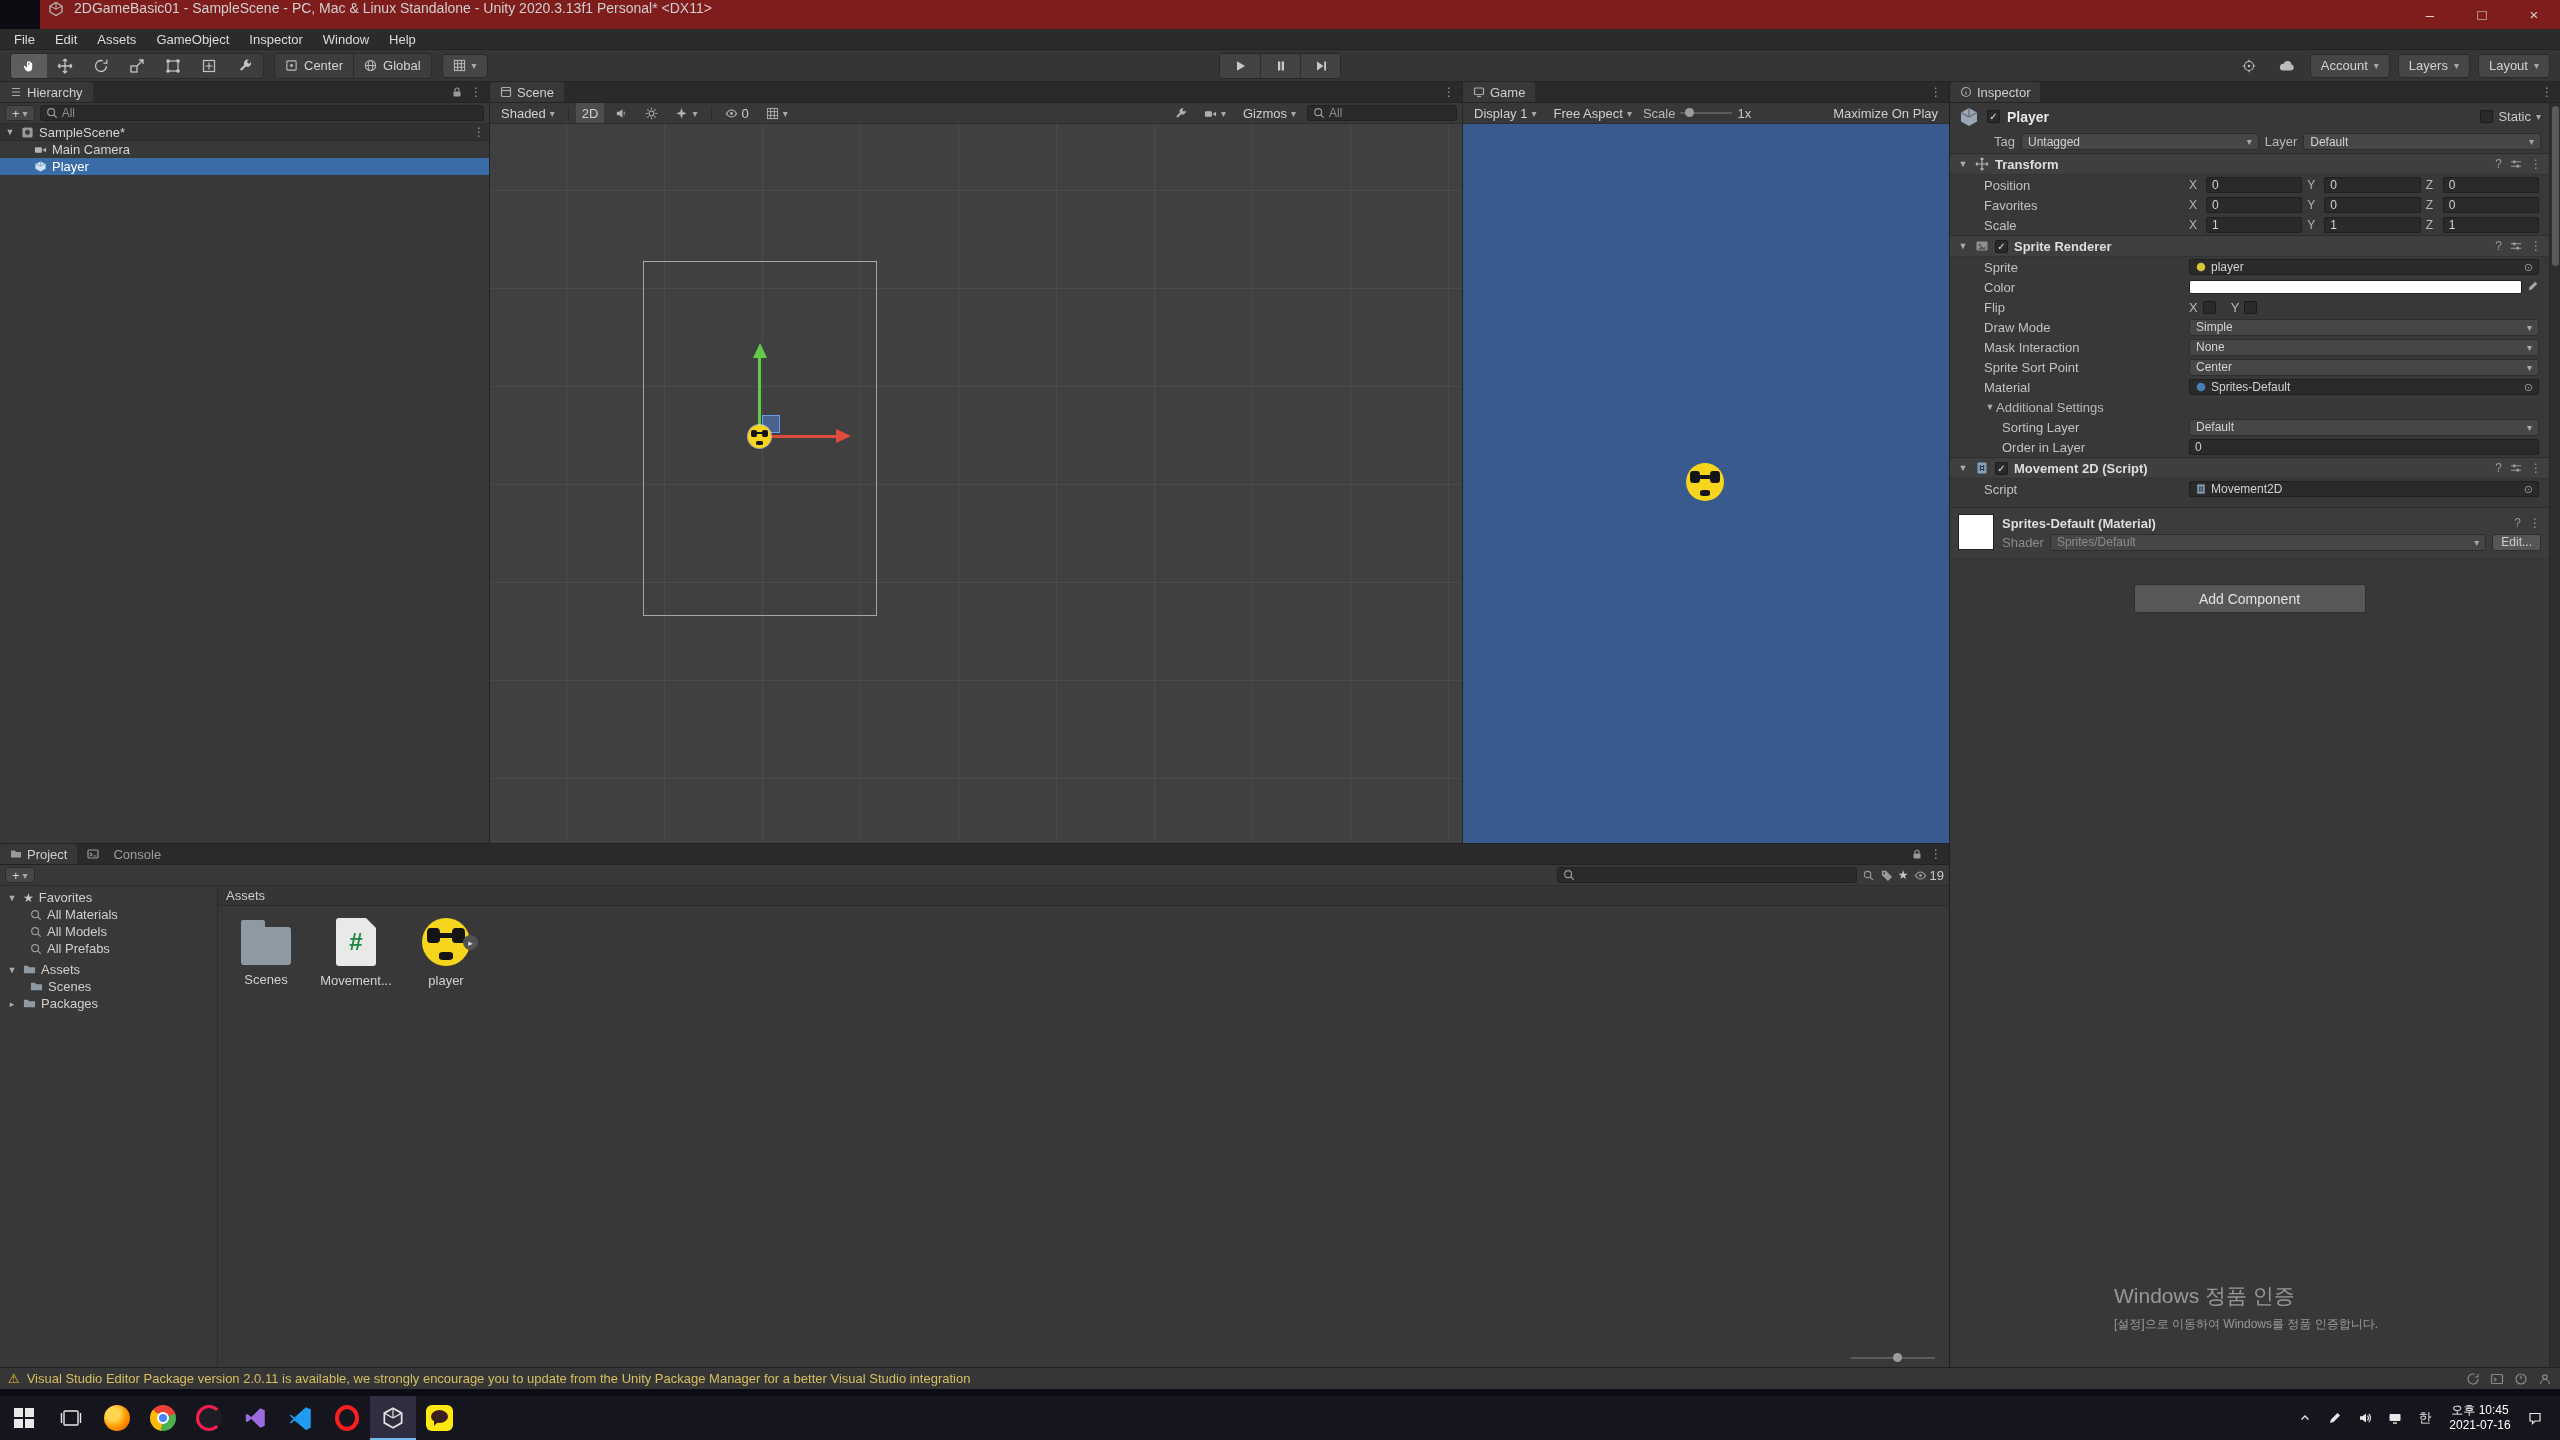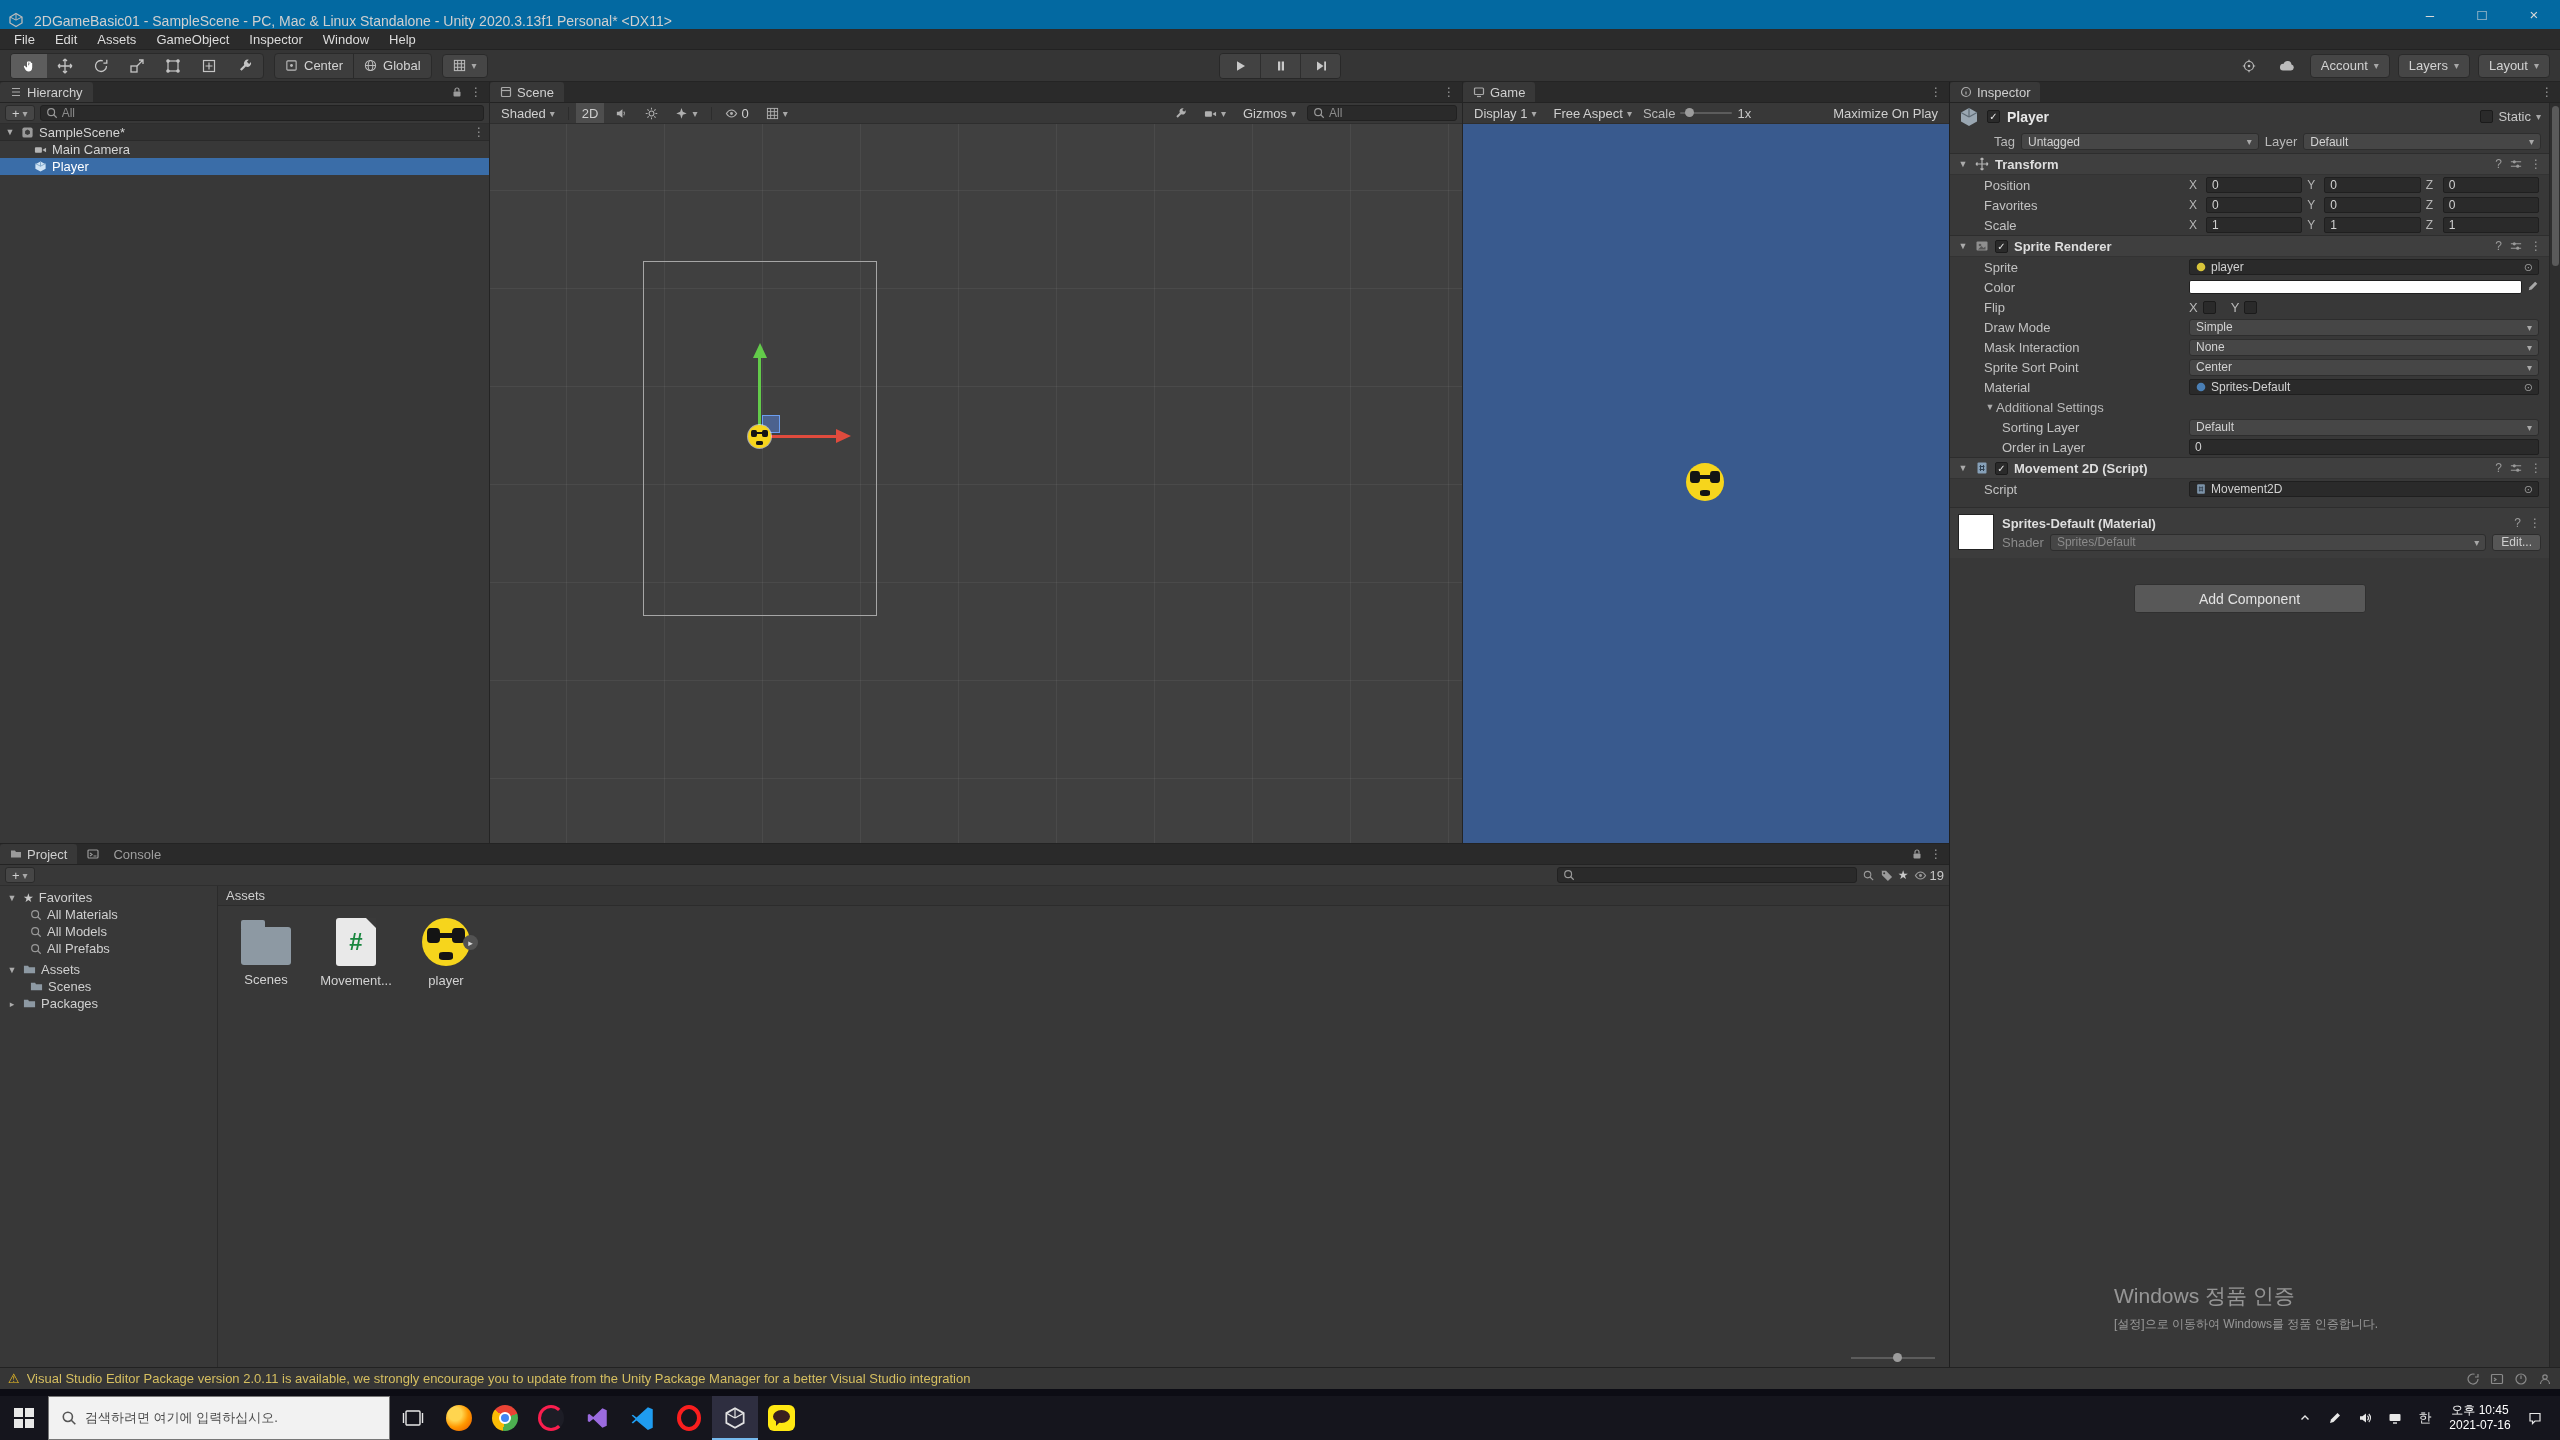--- a/index.html
+++ b/index.html
@@ -1,21 +1,21 @@
 <!DOCTYPE html>
 <html><head>
 <meta charset="utf-8">
 <style>
   * { margin:0; padding:0; box-sizing:border-box; user-select:none; }
   html,body { width:2560px; height:1440px; overflow:hidden; background:#0c0c12;
               font-family:"Liberation Sans","DejaVu Sans",sans-serif; font-size:13px; color:#c8c8c8; }
   .screen { width:2560px; height:1440px; display:flex; flex-direction:column; position:relative; }
 
   
-  .titlebar { height:29px; background:#0369a1; display:flex; align-items:flex-end; color:#cfcfcf; font-size:14px; flex-shrink:0; }
+  .titlebar { height:29px; background:#7f1d1d; display:flex; align-items:flex-start; color:#cfcfcf; font-size:14px; flex-shrink:0;margin-left:40px; }
   .app-ico { width:18px; height:18px; margin:0 8px 0 8px; display:flex; align-items:center; }
   .title-text { white-space:nowrap; }
   .win-controls { margin-left:auto; display:flex; height:100%; }
   .win-btn { width:52px; height:100%; display:flex; align-items:center; justify-content:center; color:#d8d8d8; font-size:15px; }
 
   
   .menubar { height:21px; background:#2b2b2b; border-bottom:1px solid #222; display:flex; align-items:center; padding-left:4px; flex-shrink:0; }
   .menu-item { padding:0 10px; height:100%; display:flex; align-items:center; color:#dcdcdc; }
 
   
@@ -970,27 +970,20 @@
 
   <div class="taskbar">
     <button class="tb-start">
       <span class="winlogo">
           <span></span>
           <span></span>
           <span></span>
           <span></span>
         </span>
     </button>
-    <div class="tb-search">
-      <svg class="i16" viewBox="0 0 14 14">
-          <circle cx="6" cy="6" r="4" fill="none" stroke="#555" stroke-width="1.4"></circle>
-          <path d="M9 9l3.5 3.5" stroke="#555" stroke-width="1.4"></path>
-        </svg>
-      <span>검색하려면 여기에 입력하십시오.</span>
-    </div>
     <button class="tb-app">
       <svg class="i22" viewBox="0 0 22 22" fill="none" stroke="#e8e8e8" stroke-width="1.4">
           <rect x="4" y="4" width="14" height="14" rx="1"></rect>
           <path d="M1.5 6v10M20.5 6v10"></path>
         </svg>
     </button>
     <button class="tb-app">
         <span class="fx-circle firefox"></span>
       </button>
     <button class="tb-app">

